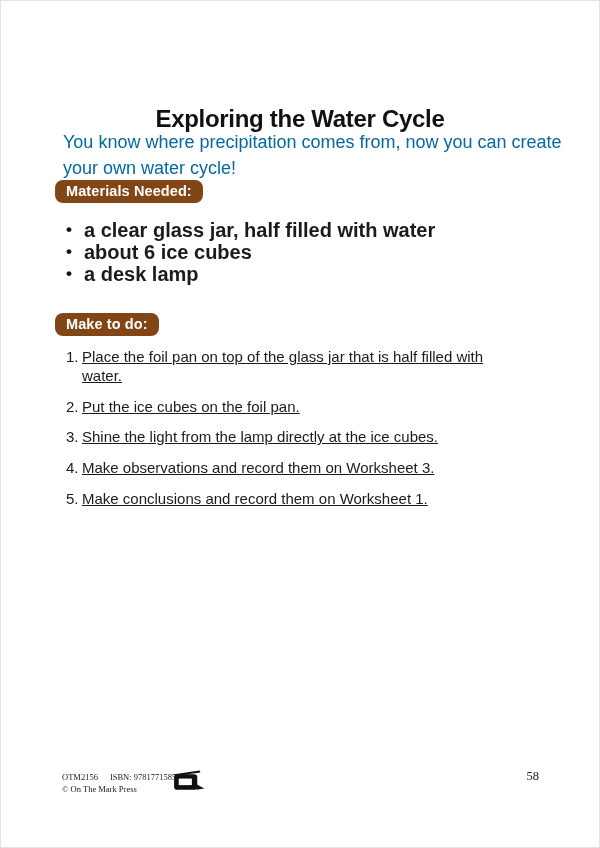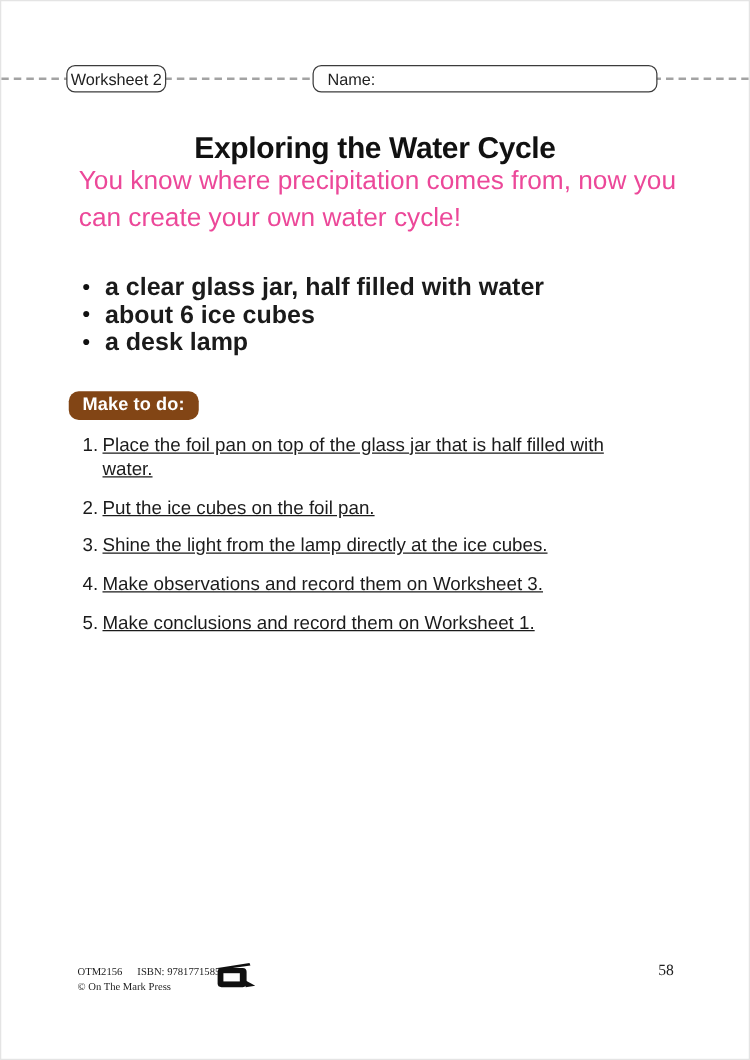--- a/index.html
+++ b/index.html
@@ -32,21 +32,21 @@
   .hbox.nm{left:249px;width:276px;padding-left:11px;justify-content:flex-start;}
   
   .title{
     position:absolute;top:92px;left:0;right:0;
     text-align:center;
     font-size:24px;font-weight:bold;letter-spacing:-0.3px;
     color:#111;margin:12px;
   }
   .intro{
     position:absolute;top:129px;left:62px;width:508px;
-    font-size:21px;line-height:1.42;margin:0;color:#ec4899;
+    font-size:18px;line-height:1.42;margin:0;color:#0369a1;
   }
   
   .badge{
     position:absolute;left:54px;
     background:#824515;color:#fff;
     font-size:14.5px;font-weight:bold;
     padding:3px 11px 4px 11px;
     border-radius:8px;
     letter-spacing:0.1px;
   }
@@ -98,34 +98,26 @@
     position:absolute;right:60px;top:2px;
     font-family:"Liberation Serif", serif;
     font-size:12.5px;color:#222;
   }
 </style>
 </head>
 <body>
 
 <div class="page">
 
-  <div class="header">
-    <div class="dash"></div>
-    <div class="hbox ws">
-      <span>Worksheet 2</span>
-    </div>
-    <div class="hbox nm">
-      <span>Name:</span>
-    </div>
-  </div>
 
   <h1 class="title">Exploring the Water Cycle</h1>
 
   <p class="intro">You know where precipitation comes from, now you can create your own water cycle!</p>
 
+  <div class="badge materials">Materials Needed:</div>
 
   <ul class="materials">
     <li>a clear glass jar, half filled with water</li>
     <li>about 6 ice cubes</li>
     <li>a desk lamp</li>
   </ul>
 
   <div class="badge todo">Make to do:</div>
 
   <ol class="steps">

